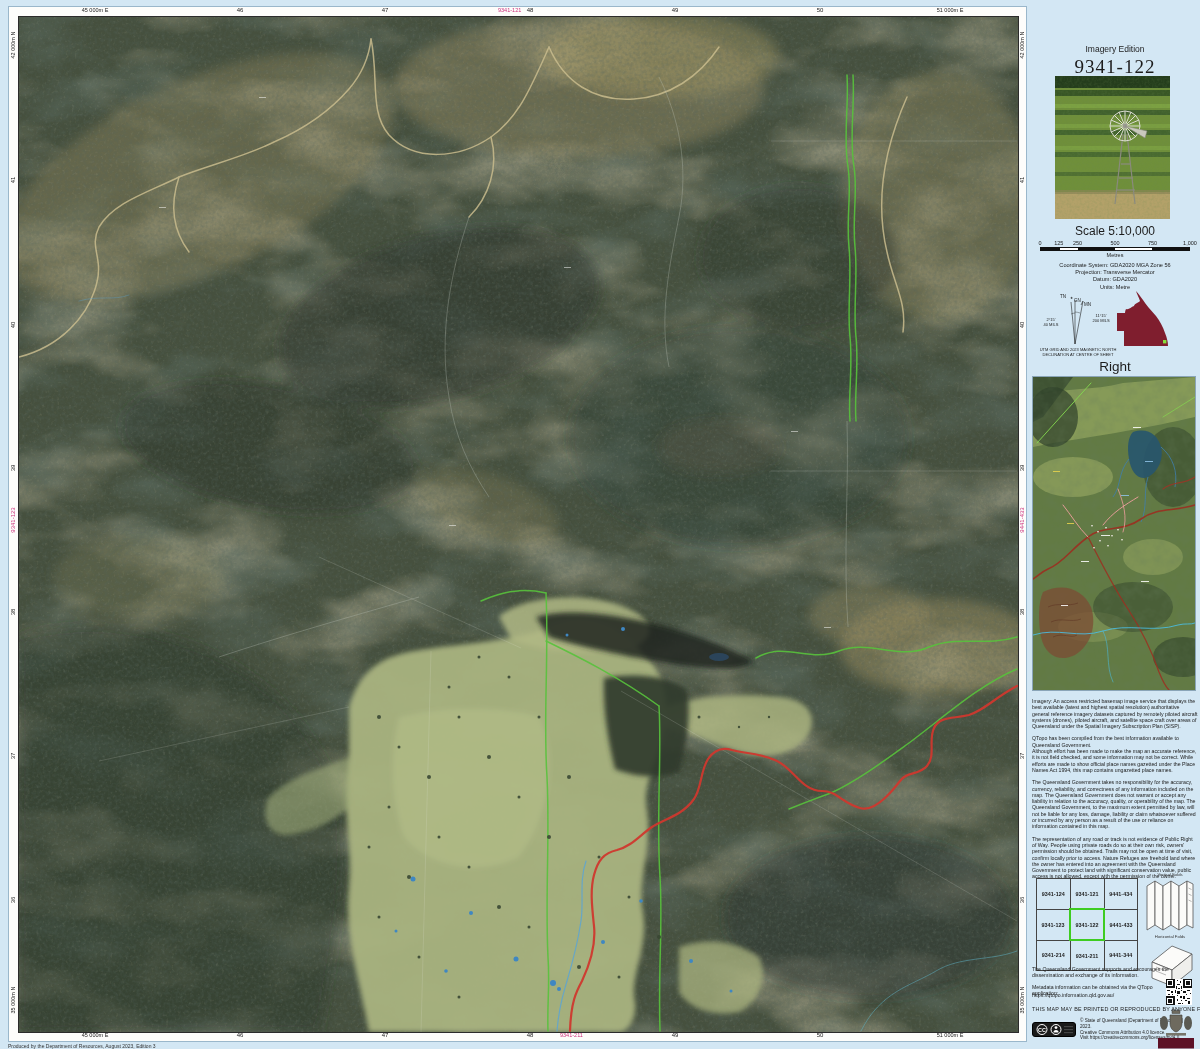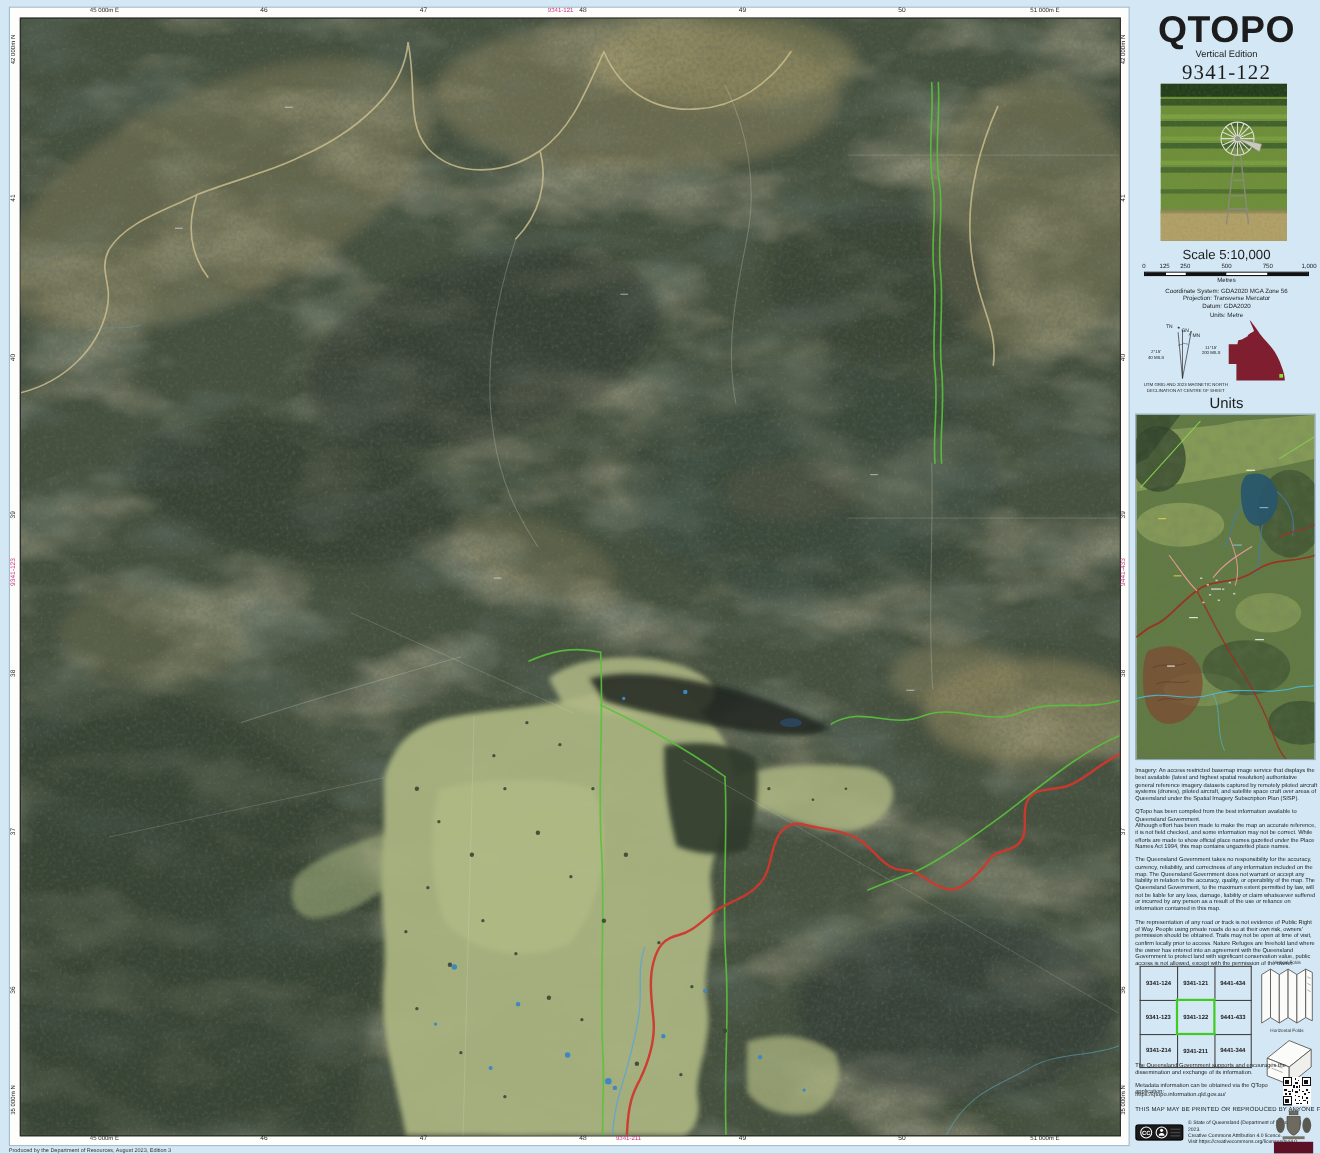--- a/index.html
+++ b/index.html
@@ -248,22 +248,21 @@
   <span class="abs vlab" style="left:1022px;top:612px;">38</span>
   <span class="abs vlab" style="left:1022px;top:756px;">37</span>
   <span class="abs vlab" style="left:1022px;top:900px;">36</span>
   <span class="abs vlab-full" style="left:1022px;top:1000px;">35 000m N</span>
   <span class="abs vlab" style="left:1022px;top:520px;color:#cc2f7b;">9441-433</span>
 
   <span class="abs credit" style="left:8px;top:1043px;">Produced by the Department of Resources, August 2023, Edition 3</span>
 
   <div class="abs" style="left:1030px;top:0;width:170px;height:1049px;">
 
-    <div class="abs panel-title" style="left:0;top:8px;width:170px;">QTOPO</div>
-    <div class="abs panel-sub" style="left:0;top:44px;width:170px;">Vertical Edition</div>
+    <div class="abs panel-sub" style="left:0;top:44px;width:170px;">Imagery Edition</div>
     <div class="abs sheetnum" style="left:0;top:56px;width:170px;">9341-122</div>
 
     <div class="abs" style="left:25px;top:76px;width:115px;height:143px;">
       <svg width="115" height="143" viewBox="0 0 115 143">
         <defs>
           <filter id="phTex">
               <feTurbulence type="fractalNoise" baseFrequency="0.4" numOctaves="2" seed="13"></feTurbulence>
             <feColorMatrix type="matrix" values="0 0 0 0 0.15 0 0 0 0 0.25 0 0 0 0 0.08 0.8 0 0 0 -0.3"></feColorMatrix>
             </filter>
         </defs>
@@ -343,21 +342,21 @@
     </div>
     <div class="abs northcap" style="left:6px;top:348px;width:84px;">UTM GRID AND 2023 MAGNETIC NORTH DECLINATION AT CENTRE OF SHEET</div>
 
     <div class="abs" style="left:84px;top:290px;width:60px;height:64px;">
       <svg width="60" height="64" viewBox="0 0 60 64">
         <path d="M22,1 C23,4 25,8 26,11 C24,13 21,13 20,16 C17,17 15,20 12,19 C11,21 11,23 11,23 L3,23 L3,41 L10,41 L10,56 L54,56 C54,52 53,48 51,43 C49,37 46,31 42,26 C37,20 32,15 29,10 C26,6 24,3 22,1 Z" fill="#7f1e2e"></path>
         <rect x="49" y="50" width="3.4" height="3.4" fill="#86e03c"></rect>
       </svg>
     </div>
 
-    <div class="abs legend-h" style="left:0;top:359px;width:170px;">Units</div>
+    <div class="abs legend-h" style="left:0;top:359px;width:170px;">Right</div>
 
     <div class="abs" style="left:2px;top:376px;width:164px;height:315px;border:1px solid #8aa5b8;box-sizing:border-box;">
       <svg width="162" height="313" viewBox="0 0 162 313">
         <defs>
           <filter id="lgTex">
               <feTurbulence type="fractalNoise" baseFrequency="0.09" numOctaves="3" seed="21"></feTurbulence>
             <feColorMatrix type="matrix" values="0 0 0 0 0.13 0 0 0 0 0.2 0 0 0 0 0.1 1.1 0 0 0 -0.42"></feColorMatrix>
             </filter>
         </defs>
         <rect width="162" height="313" fill="#627a44"></rect>

